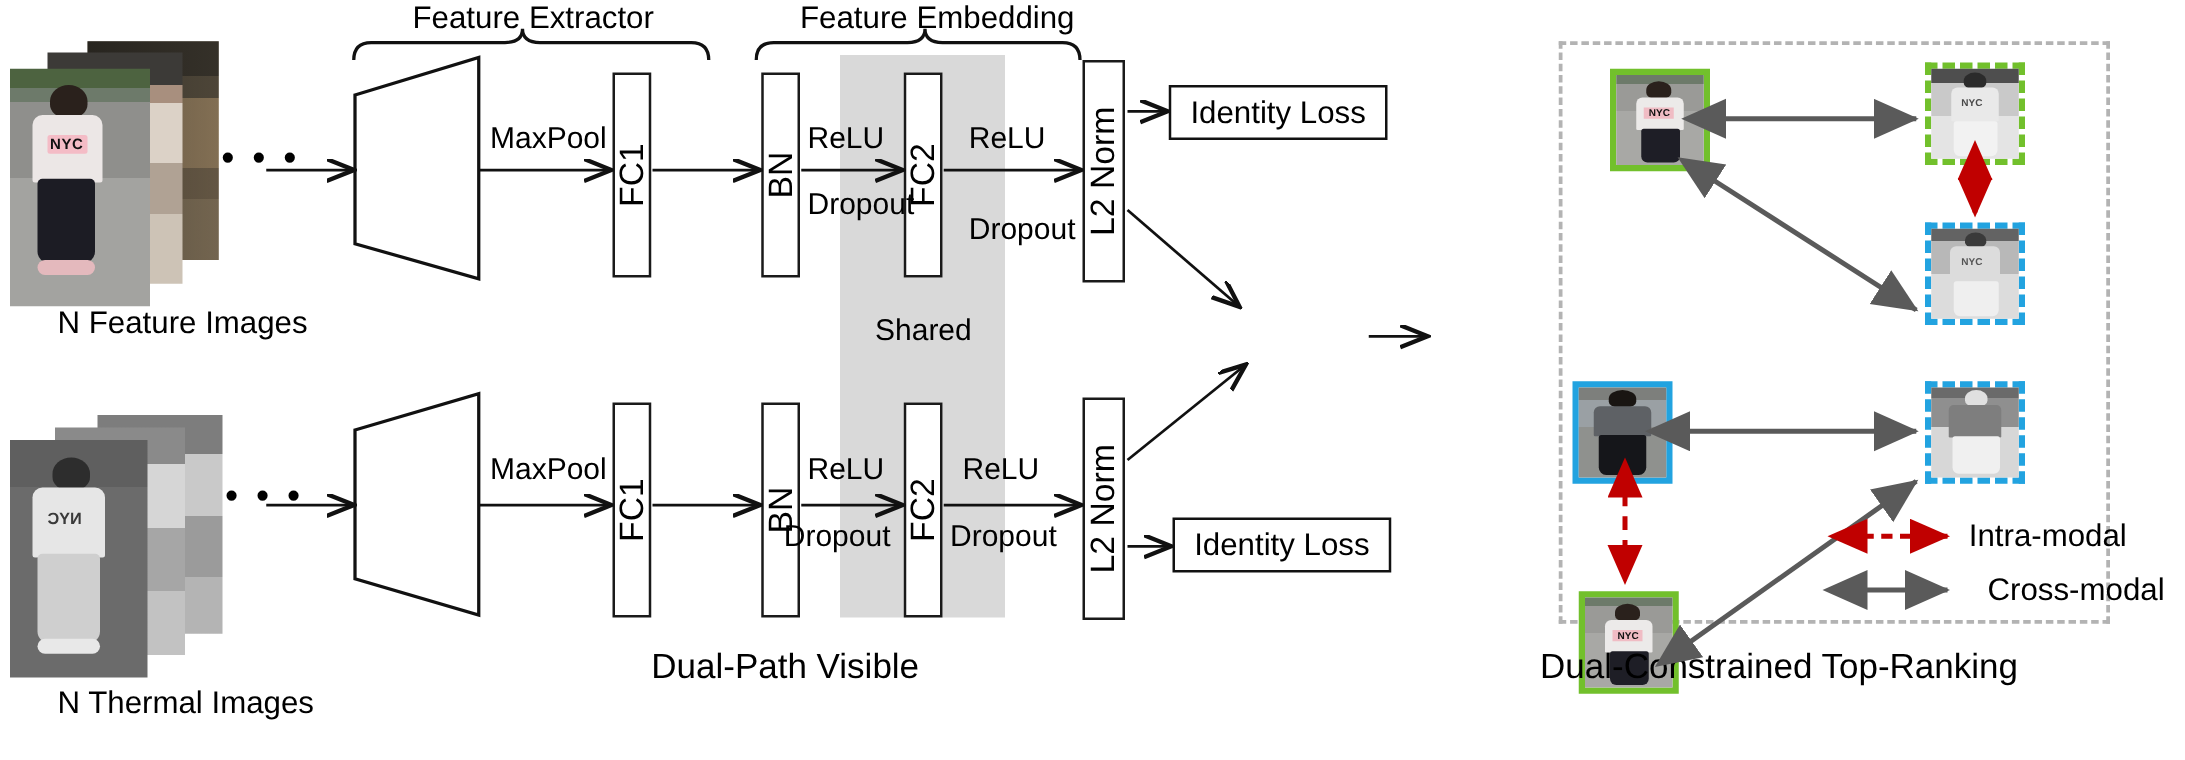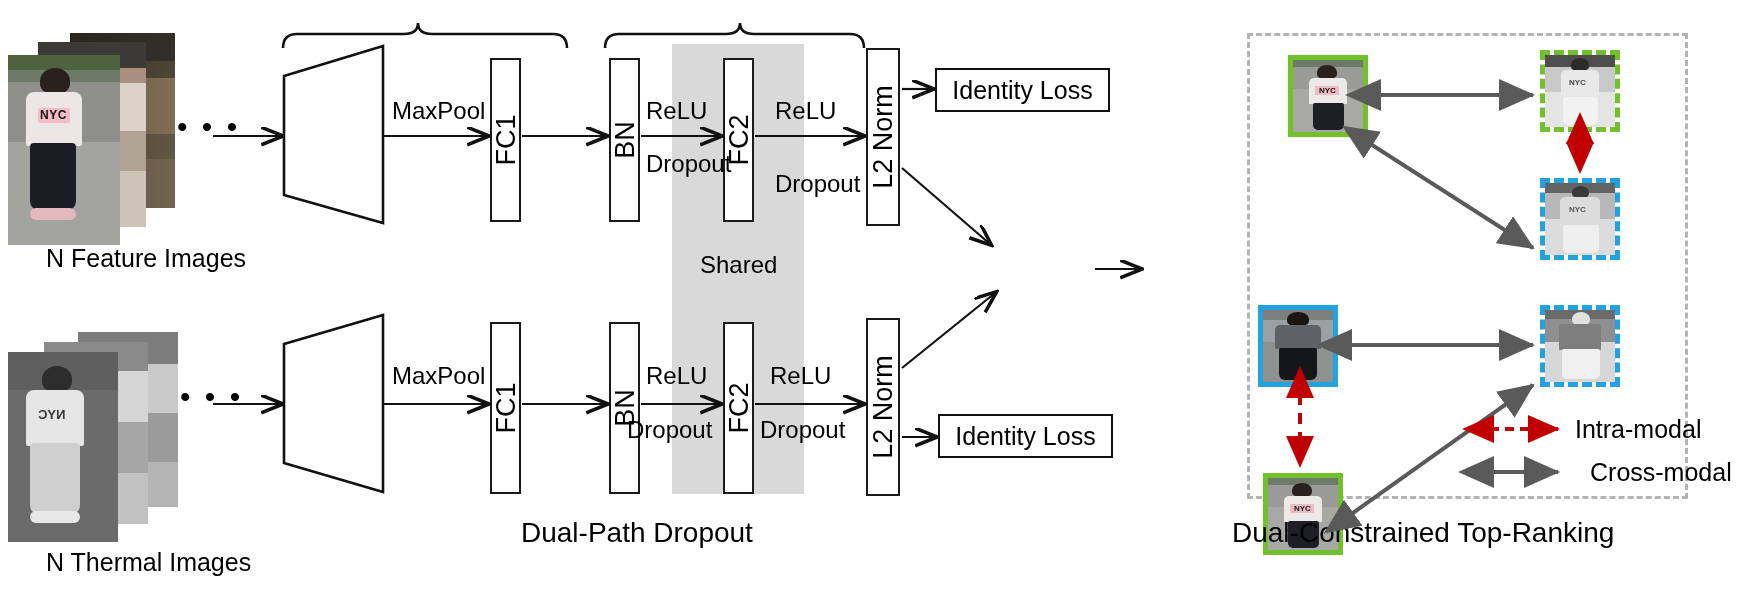--- a/index.html
+++ b/index.html
@@ -96,20 +96,22 @@
     <div class="photo" style="left:26px;top:390px;width:58px;height:56px;background:#e6e6e6;border-radius:8px 8px 2px 2px;"></div>
     <div class="lbl" style="left:38px;top:408px;font-size:13px;font-weight:bold;color:#3a3a3a;transform:scaleX(-1);">NYC</div>
     <div class="photo" style="left:30px;top:443px;width:50px;height:72px;background:#cfcfcf;border-radius:4px 4px 10px 10px;"></div>
     <div class="photo" style="left:30px;top:511px;width:50px;height:12px;background:#e8e8e8;border-radius:6px;"></div>
 
     <div class="lbl t-cap" style="left:46px;top:550px;">N Thermal Images</div>
   </div>
 
   <div class="lbl" style="left:180px;top:382px;font-size:30px;letter-spacing:3px;">• • •</div>
 
+  <div class="lbl t-brace" style="left:330px;top:2px;">Feature Extractor</div>
+  <div class="lbl t-brace" style="left:640px;top:2px;">Feature Embedding</div>
 
   <div class="lbl t-block" style="left:300px;top:124px;">FCN</div>
 
   <div class="vbox" style="left:490px;top:58px;width:31px;height:164px;">
     <span>FC1</span>
   </div>
   <div class="vbox" style="left:609px;top:58px;width:31px;height:164px;">
     <span>BN</span>
   </div>
   <div class="vbox" style="left:723px;top:58px;width:31px;height:164px;">
@@ -150,21 +152,21 @@
 
   <div class="lossbox" style="left:935px;top:68px;width:175px;height:44px;">
       <span>Identity Loss</span>
     </div>
 
 
   <div class="lossbox" style="left:938px;top:414px;width:175px;height:44px;">
       <span>Identity Loss</span>
     </div>
 
-  <div class="lbl t-title" style="left:521px;top:519px;">Dual-Path Dropout</div>
+  <div class="lbl t-title" style="left:521px;top:519px;">Dual-Path Visible</div>
 
   <div class="abs" style="left:1226px;top:0px;width:1748px;height:608px;"></div>
   <div class="abs" style="left:1226px;top:0px;width:0;height:0;"></div>
 
   <div class="abs" style="left:1247px;top:33px;width:441px;height:466px;border:3px dashed #b3b3b3;box-sizing:border-box;"></div>
 
   <div class="pframe" style="left:1288px;top:55px;width:80px;height:82px;border:5px solid #72c02c;">
     <div style="position:absolute;inset:0;background:linear-gradient(to bottom,#6d7a6a 0%,#6d7a6a 10%,#9a9a97 10%,#9a9a97 40%,#a8a8a5 40%,#a8a8a5 100%);"></div>
     <div style="position:absolute;left:24px;top:5px;width:20px;height:14px;background:#2a211c;border-radius:50% 50% 35% 35%;"></div>
     <div style="position:absolute;left:16px;top:18px;width:38px;height:26px;background:#eceae9;border-radius:5px 5px 1px 1px;"></div>

